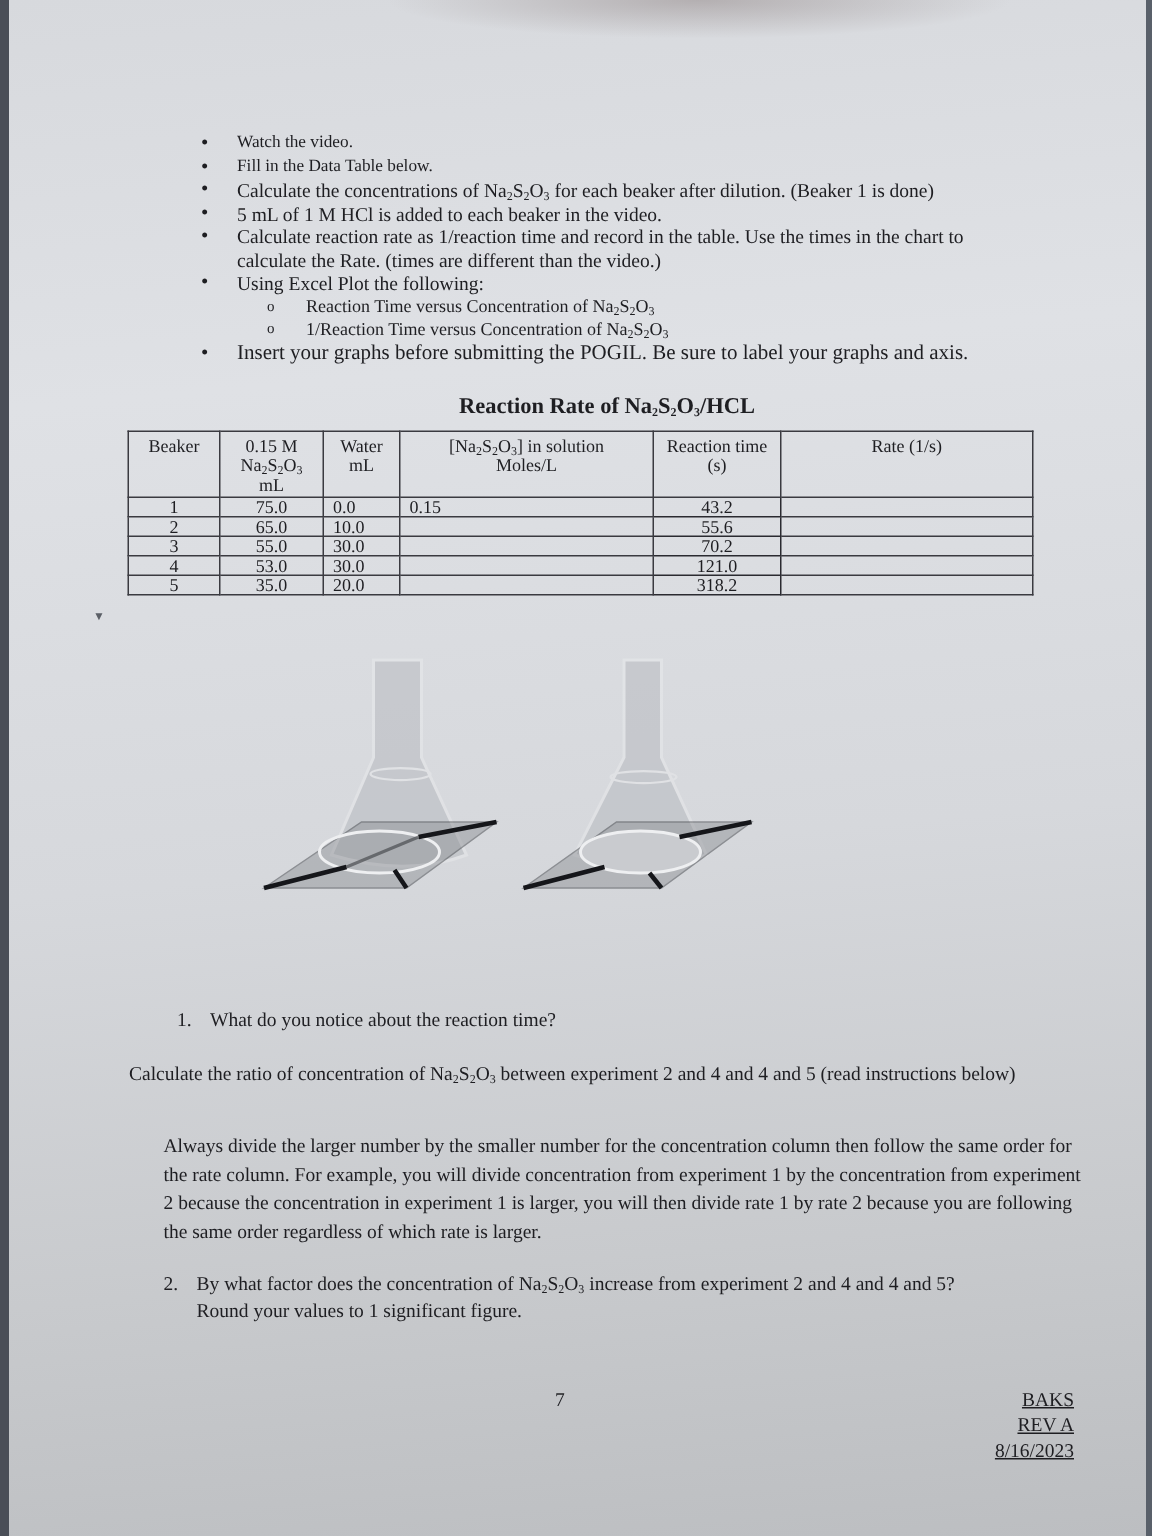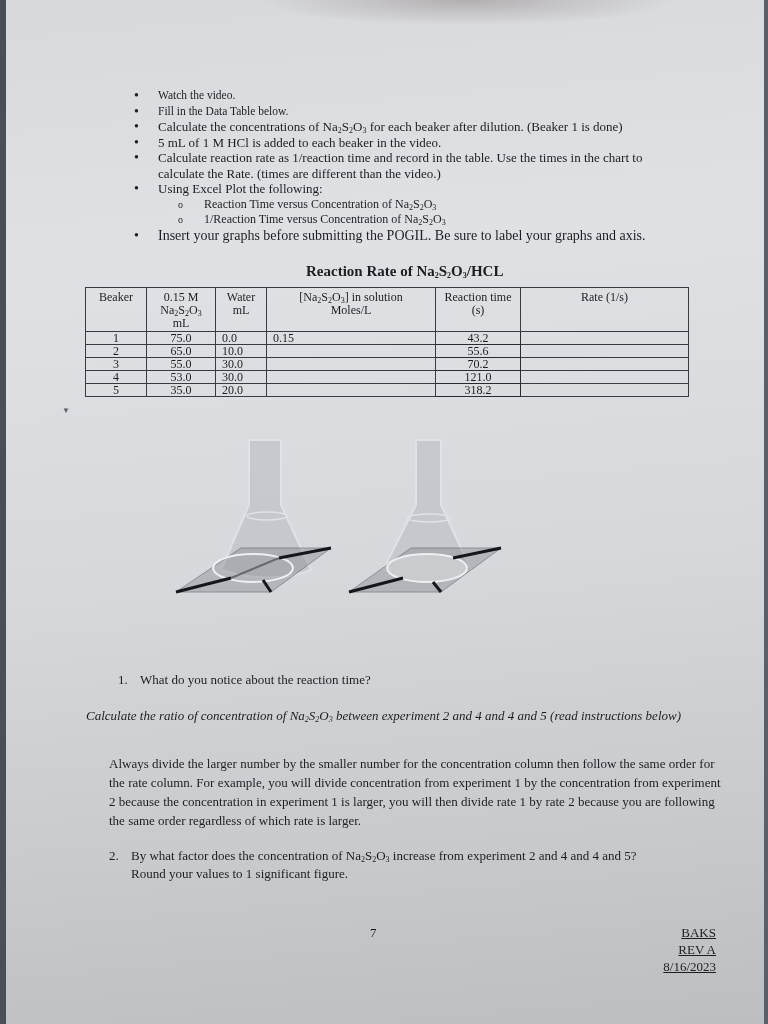--- a/index.html
+++ b/index.html
@@ -40,21 +40,21 @@
     height:12px; line-height:12px;
   }
   table.data th { height:40px; line-height:13px; padding-top:3px; }
   table.data td.left { text-align:left; padding-left:6px;margin-top:16px; }
   table.data td.time { border:1.5px solid #2a2a30; }
 
   .figure { position:absolute; left:165px; top:420px; width:340px; height:180px; }
 
   .q1 { position:absolute; left:112px; top:624px; font-size:13px;margin-top:48px; }
   .q1 .num { display:inline-block; width:22px; }
-  .ratio { position:absolute; left:80px; top:707px; width:640px; font-size:13px; line-height:18px;font-style:italic; }
+  .ratio { position:absolute; left:80px; top:707px; width:640px; font-size:13px; line-height:18px; }
   .instr { position:absolute; left:103px; top:754px; width:620px; font-size:13px; line-height:19px; }
   .q2 { position:absolute; left:103px; top:847px; width:620px; font-size:13px; line-height:18px; }
   .q2 .num { display:inline-block; width:22px; }
   .q2 .indent { padding-left:22px; }
   .pageno { position:absolute; left:364px; top:925px; font-size:13px; }
   .footer { position:absolute; right:48px; top:924px; text-align:right; font-size:13px; line-height:17px;text-decoration:underline; }
   .arrow-mark { position:absolute; left:56px; top:406px; font-size:8px; color:#5b5f66; }
   sub { font-size:8px; vertical-align:-2px; line-height:0; }
 </style>
 </head>

